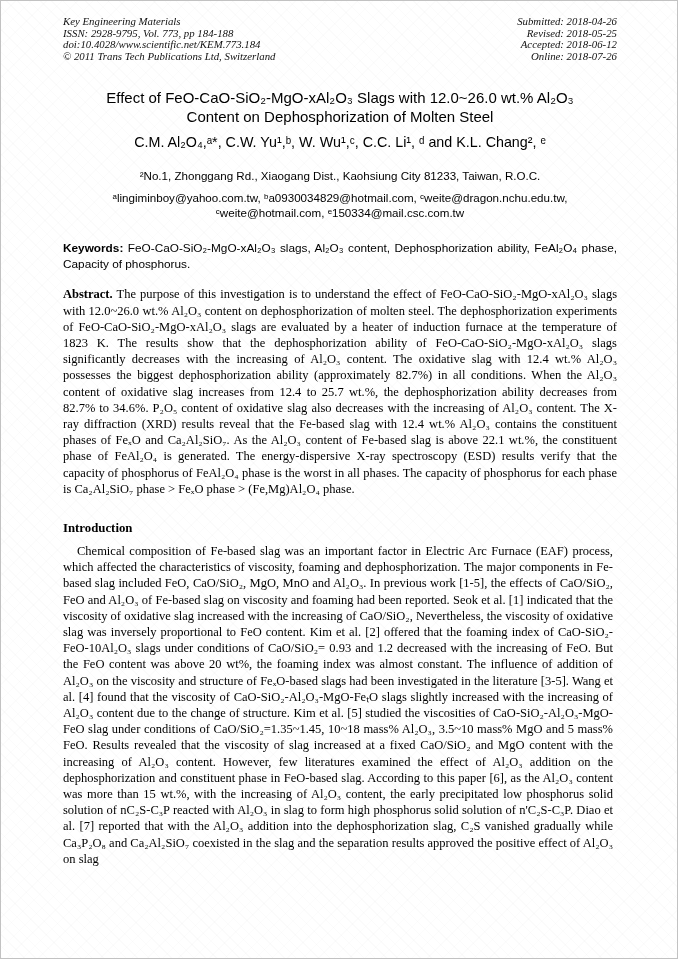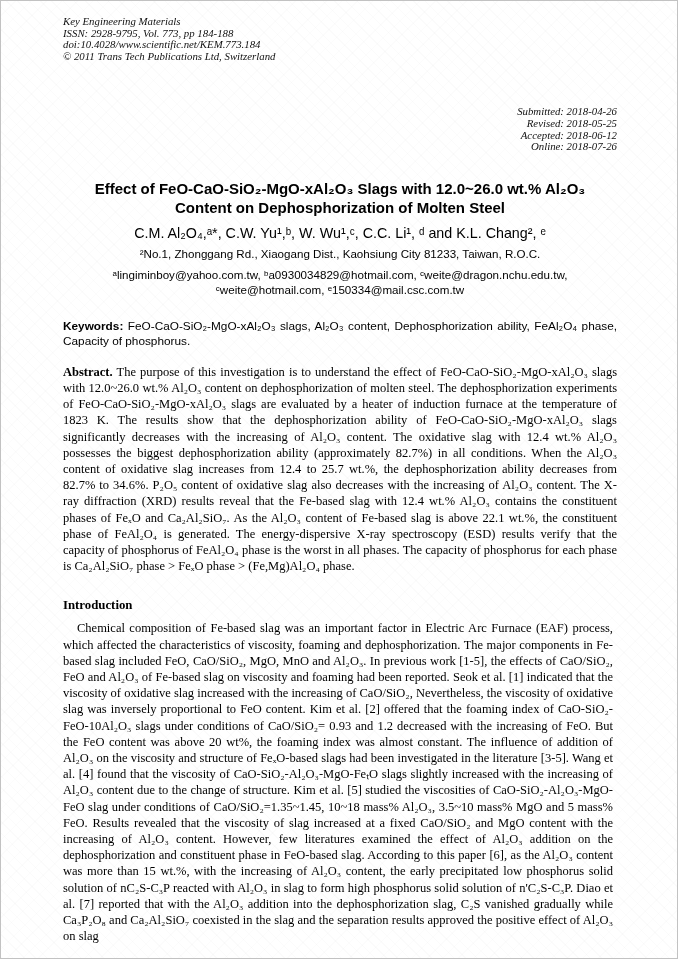--- a/index.html
+++ b/index.html
@@ -27,28 +27,27 @@
   .content { position: relative; }
 
   .header {
     display: flex;
     justify-content: space-between;
     font-family: "Liberation Serif", serif;
     font-style: italic;
     font-size: 10.8px;
     line-height: 11.6px;
     color: #101010;
-    flex-direction: column;
   }
-  .header-right { text-align: right; margin-top: 44px; }
+  .header-right { text-align: right; }
 
   .title {
     margin: 26px 0 0 0;
     font-family: "Liberation Sans", sans-serif;
-    font-weight: bold;
+    font-weight: normal;
     font-size: 15px;
     line-height: 19px;
     text-align: center;
   }
   .title-line { display: block; white-space: nowrap; }
 
   .authors {
     margin-top: 7px;
     text-align: center;
     font-family: "Liberation Sans", sans-serif;
@@ -56,21 +55,21 @@
     line-height: 18px;
   }
 
   .affiliation, .emails {
     text-align: center;
     font-family: "Liberation Sans", sans-serif;
     font-size: 11.6px;
     line-height: 14.6px;
   }
   .affiliation { margin-top: 6px; }
-  .aff2 { margin-top: 5px; }
+  .aff2 { margin-top: 18px; }
   .emails { margin-top: 7px; }
 
   .keywords {
     margin: 21px 0 0 0;
     font-family: "Liberation Sans", sans-serif;
     font-size: 11.8px;
     line-height: 15.6px;
     text-align: justify;
   }
   .bold-label { font-weight: bold; }

